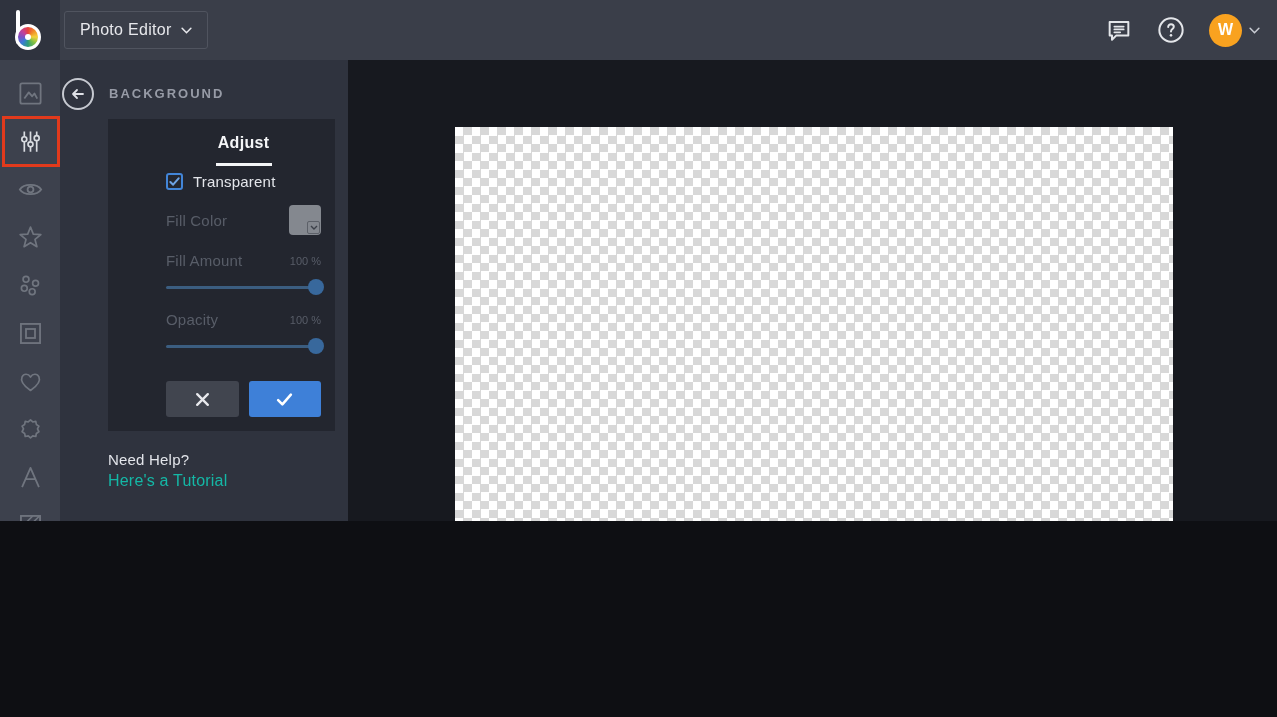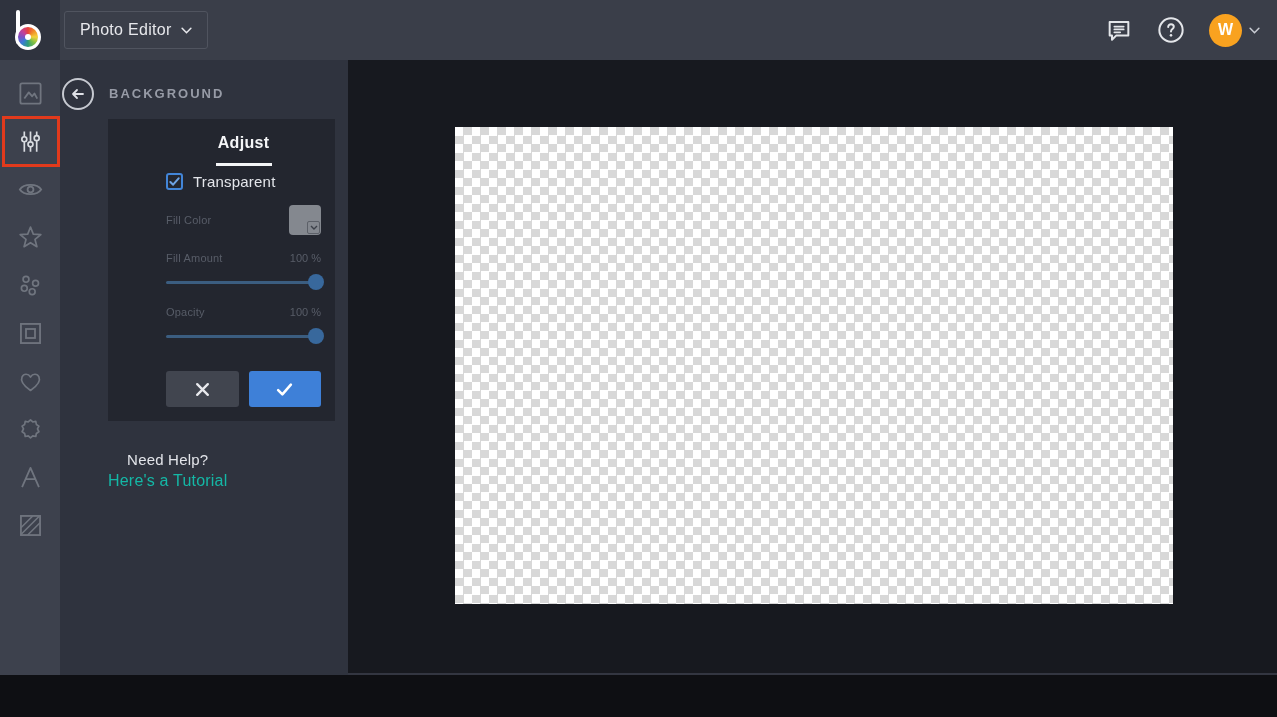--- a/index.html
+++ b/index.html
@@ -1,17 +1,17 @@
 <!DOCTYPE html>
 <html><head>
 <meta charset="utf-8">
 <style>
   * { margin:0; padding:0; box-sizing:border-box; }
   body { background:#0e0f13; font-family:"Liberation Sans", sans-serif; }
-  .app { position:relative; width:1277px; height:675px; overflow:hidden; background:#17191f; }
+  .app { position:relative; width:1277px; height:521px; overflow:hidden; background:#17191f; }
 
   
   .topbar { position:absolute; left:0; top:0; width:1277px; height:60px; background:#3a3e49; z-index:5; }
   .logo-box { position:absolute; left:0; top:0; width:60px; height:60px; background:#2f333e; }
   .blogo { position:absolute; left:15px; top:10px; width:32px; height:40px; }
   .blogo .stem { position:absolute; left:1px; top:0; width:4px; height:34px; background:#fff; border-radius:2px; }
   .blogo .bowl { position:absolute; left:0; top:14px; width:26px; height:26px; border-radius:50%;
     background:conic-gradient(#e8413c, #f08c28, #f4d23a, #7dbf45, #2f9e77, #3a7bd5, #7c4fc4, #c23f9a, #e8413c);
     border:3px solid #fff; }
   .blogo .bowl::after { content:""; position:absolute; left:7px; top:7px; width:6px; height:6px; background:#fff; border-radius:50%; }
@@ -31,40 +31,40 @@
   .tool-strip { position:absolute; left:0; top:60px; width:60px; height:657px; background:#3d414d; z-index:4; }
   .tool-slot { position:relative; width:60px; height:48px; display:flex; align-items:center; justify-content:center;
     color:#70757f; cursor:pointer; }
   .tool-strip .pad { height:9px; }
   .tool-slot.active { color:#d9dce1; }
   .tool-slot svg { width:27px; height:27px; }
   .annotation-box { position:absolute; left:2px; top:56px; width:58px; height:51px;
     border:3px solid #e23a1c; pointer-events:none; z-index:6; }
 
   
-  .panel { position:absolute; left:60px; top:60px; width:288px; height:657px; background:#2f333e; z-index:3;text-align:center; }
+  .panel { position:absolute; left:60px; top:60px; width:288px; height:657px; background:#2f333e; z-index:3; }
   .back-btn { position:absolute; left:2px; top:18px; width:32px; height:32px; border:2px solid #c6c9d0; border-radius:50%;
     display:flex; align-items:center; justify-content:center; color:#dfe1e6; cursor:pointer; background:transparent; }
   .back-btn svg { width:16px; height:16px; }
   .panel-title { position:absolute; left:49px; top:26px; font-size:13px; font-weight:bold; letter-spacing:2px; color:#979ba6; }
   .sub-panel { position:absolute; left:48px; top:59px; width:227px; background:#23262f; padding-bottom:14px;padding-left:44px; }
   .tabs { display:flex; height:47px; }
   .tab { flex:1; display:flex; align-items:center; justify-content:center; position:relative;
     font-size:16px; font-weight:bold; color:#767b87; cursor:pointer; letter-spacing:.3px; }
   .tab.active { color:#f4f5f7; }
   .tab.active::after { content:""; position:absolute; left:50%; bottom:0; transform:translateX(-50%);
     width:56px; height:3px; background:#f4f5f7; }
   .panel-content { padding:0 14px; }
   .row { display:flex; align-items:center; justify-content:space-between; }
   .chk-row { margin-top:7px; display:flex; align-items:center; gap:10px; cursor:pointer; }
   .checkbox { width:17px; height:17px; border:2px solid #4285d8; border-radius:3px; display:flex; align-items:center;
     justify-content:center; background:transparent; }
   .checkbox svg { width:11px; height:11px; color:#6ea3e4; }
   .chk-label { font-size:15px; color:#e3e5ea; letter-spacing:.2px; }
-  .dim-label { font-size:11px; color:#585d68; letter-spacing:.2px; }
+  .dim-label { font-size:15px; color:#585d68; letter-spacing:.2px; }
   .dim-value { font-size:11px; color:#585d68; }
   .fillcolor-row { margin-top:14px; height:32px; }
   .swatch { position:relative; width:32px; height:30px; background:#84888f; border-radius:4px; cursor:pointer; }
   .swatch-dd { position:absolute; right:1px; bottom:1px; width:13px; height:13px; border:1px solid #5c6068;
     border-radius:2px; display:flex; align-items:center; justify-content:center; color:#3c4049; }
   .swatch-dd svg { width:8px; height:5px; }
   .amount-row { margin-top:16px; }
   .slider { position:relative; height:16px; margin-top:10px; cursor:pointer; }
   .slider .track { position:absolute; left:0; right:0; top:7px; height:3px; background:#3b5d80; border-radius:2px; }
   .slider .knob { position:absolute; top:0; width:16px; height:16px; border-radius:50%; background:#38689c; margin-left:-8px; }

